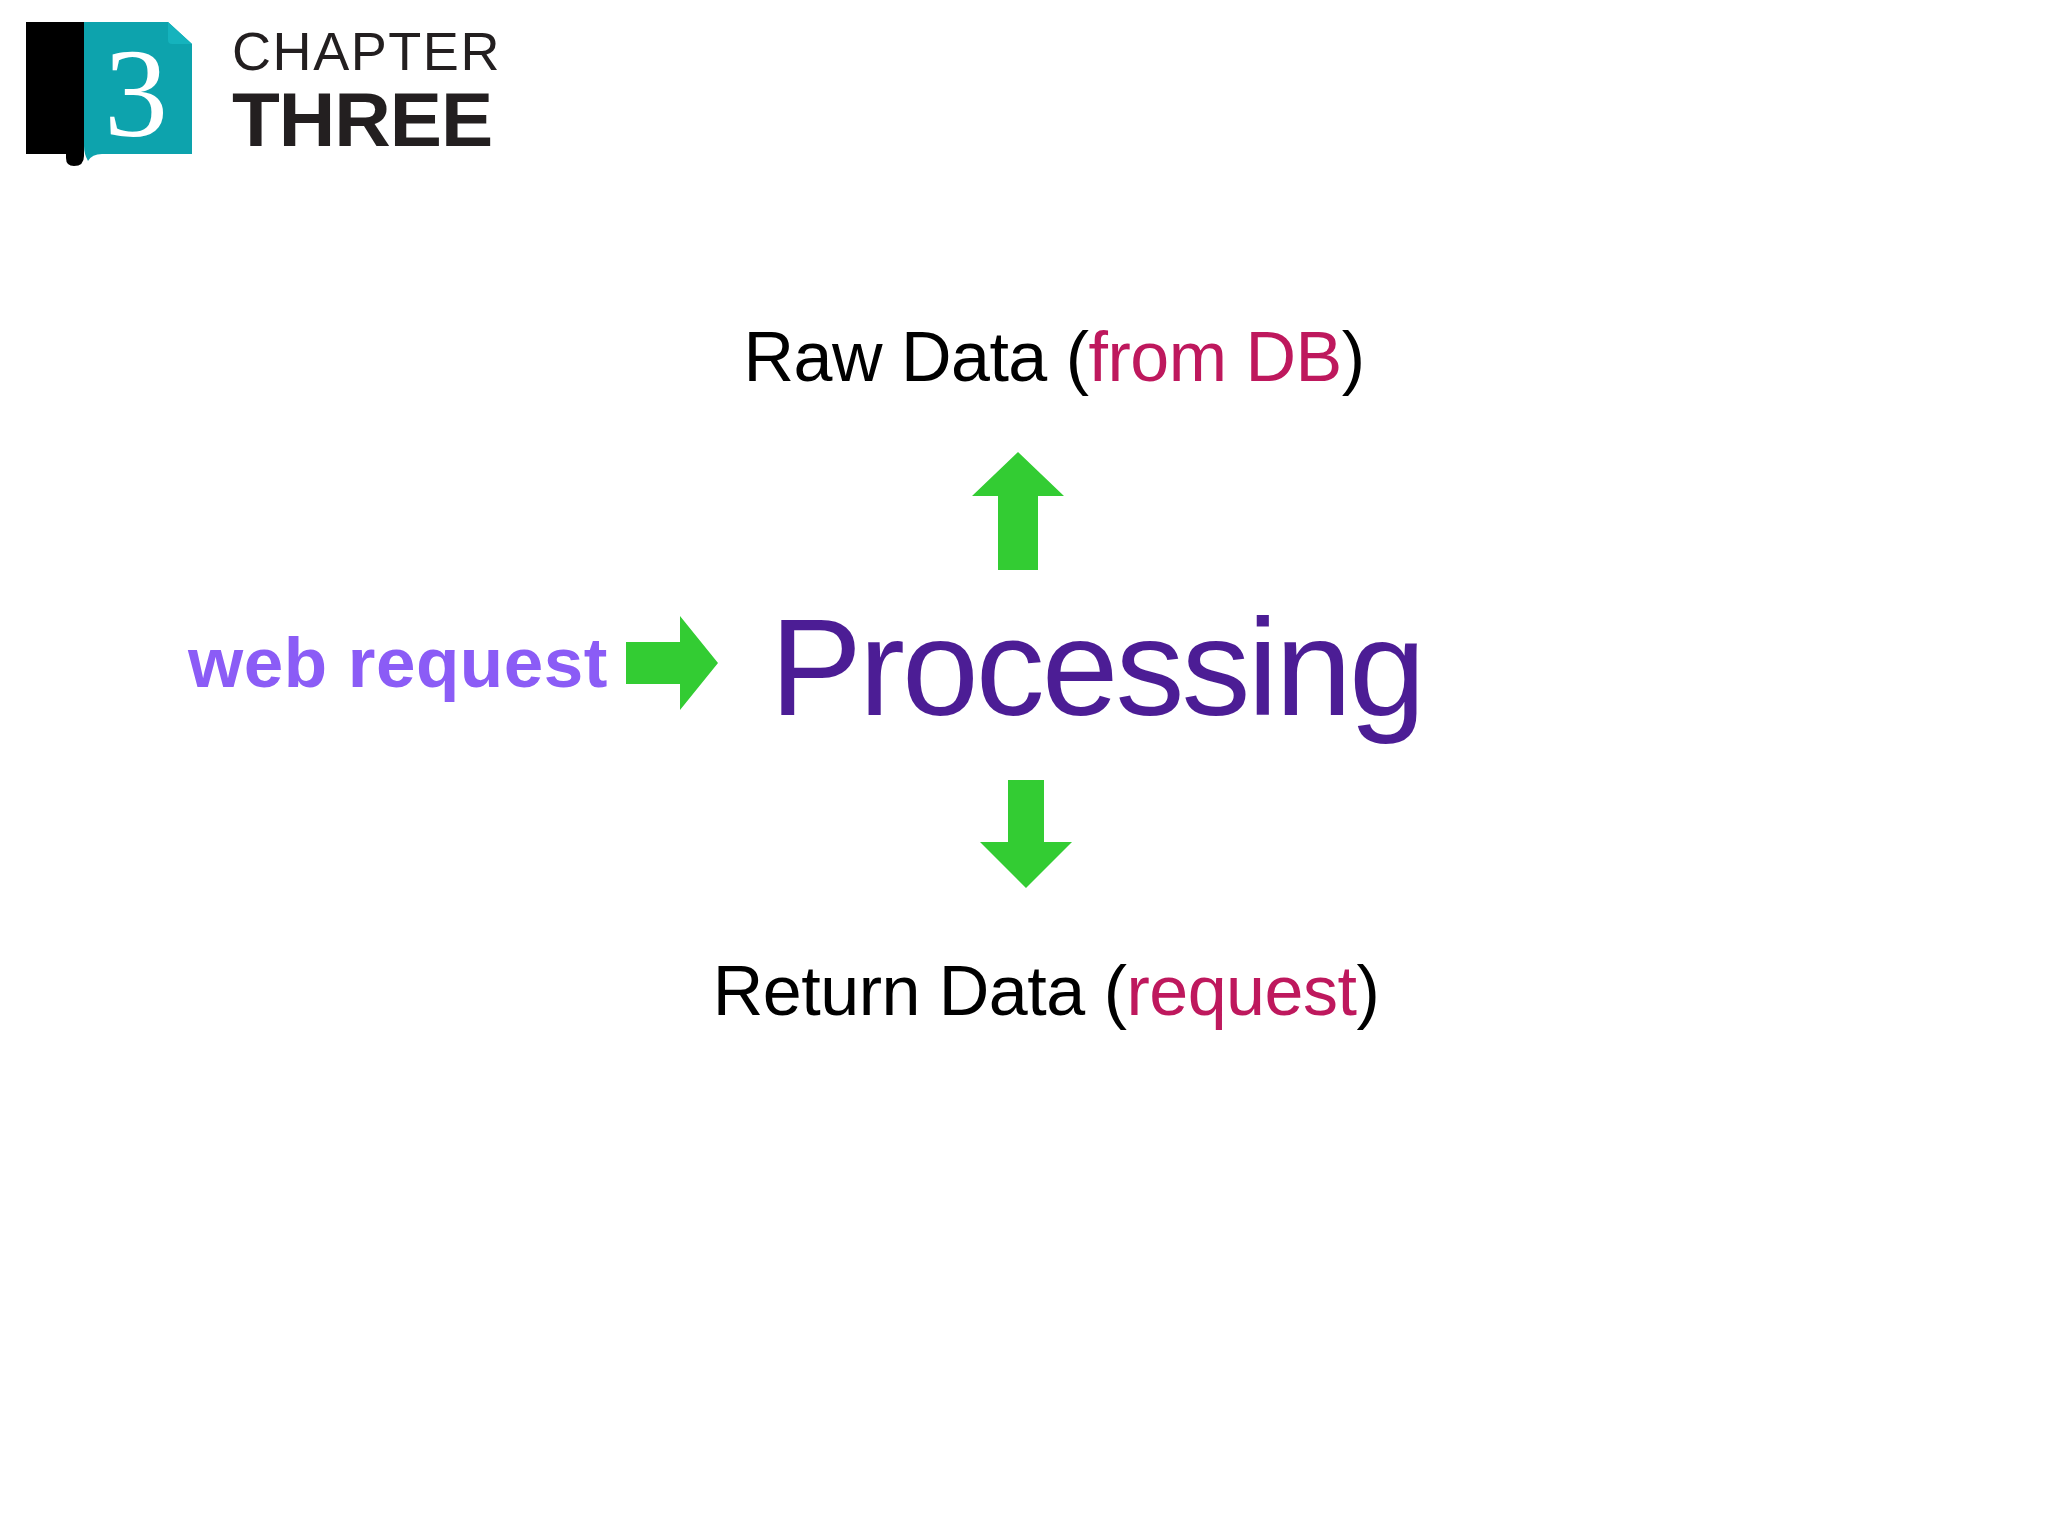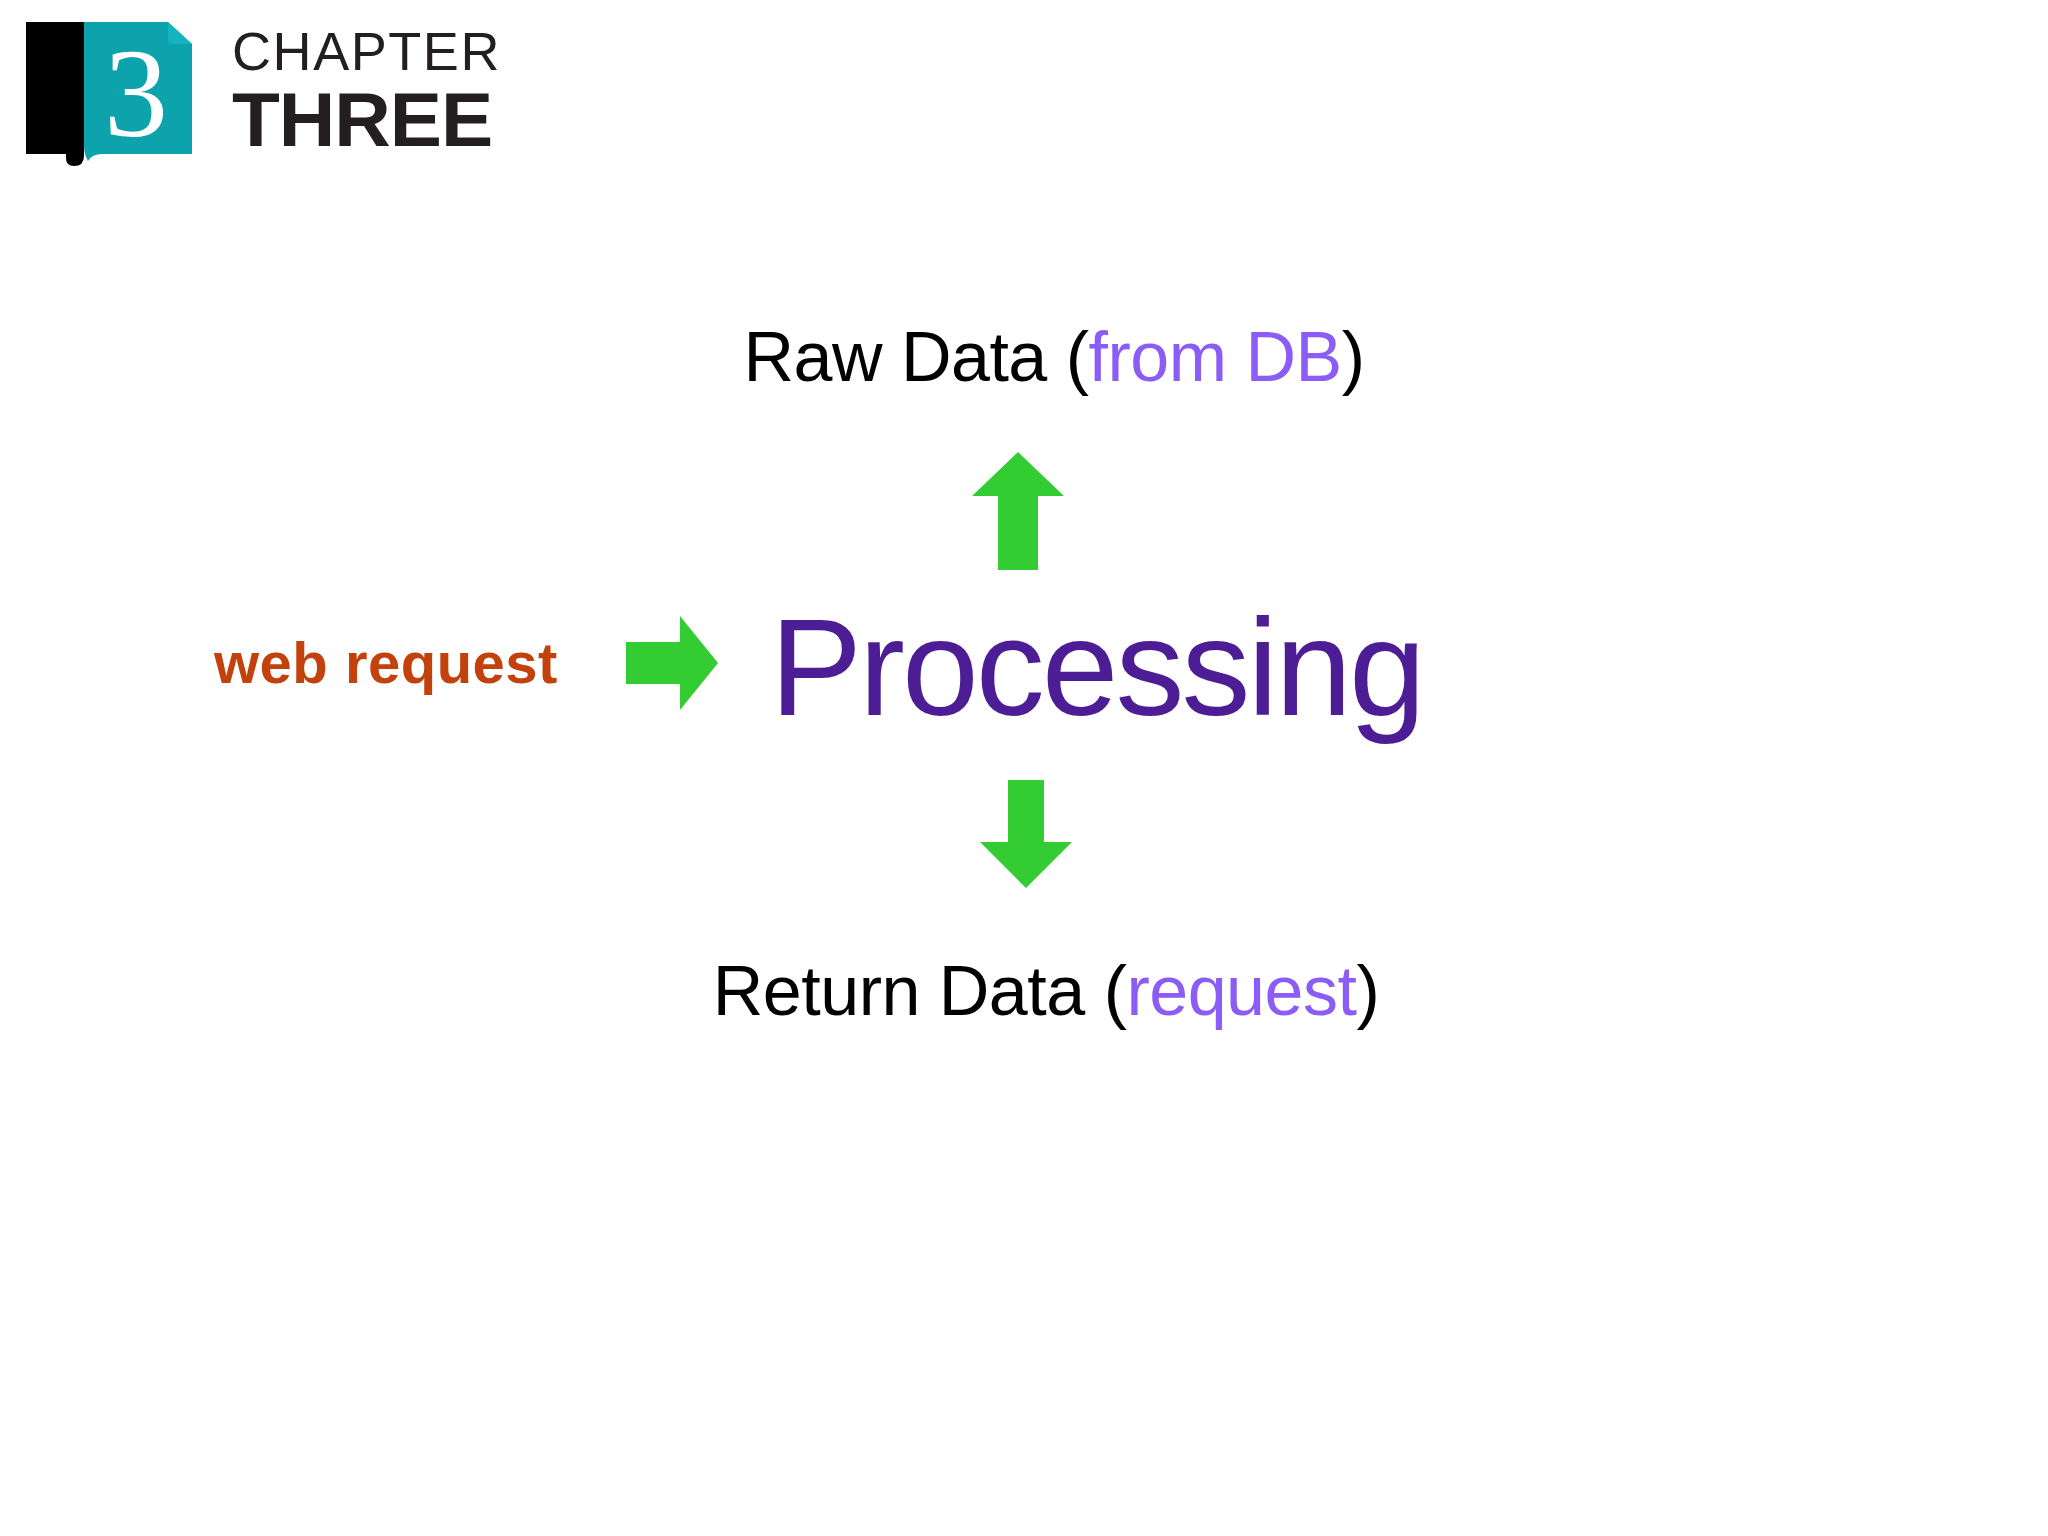--- a/index.html
+++ b/index.html
@@ -93,39 +93,39 @@
     left: 0;
     top: 952px;
     width: 2048px;
     text-align: center;
     font-size: 70px;
     line-height: 78px;
     letter-spacing: -0.5px;
     transform: translateX(22px);
   }
 
-  .accent-orange { color: #8b5cf6; }
+  .accent-orange { color: #be185d; }
 
   #processing-label {
     left: 770px;
     top: 592px;
     font-size: 138px;
     line-height: 150px;
     letter-spacing: -3px;
     color: #4c1d95;
   }
 
   #web-request-label {
-    left: 214px;
+    left: 188px;
     top: 626px;
-    font-size: 58px;
+    font-size: 71px;
     line-height: 74px;
     font-weight: 700;
     letter-spacing: 0.5px;
-    color: #c2410c;
+    color: #8b5cf6;
   }
 
   
   .arrow {
     position: absolute;
   }
   #arrow-up {
     left: 972px;
     top: 452px;
     width: 92px;

